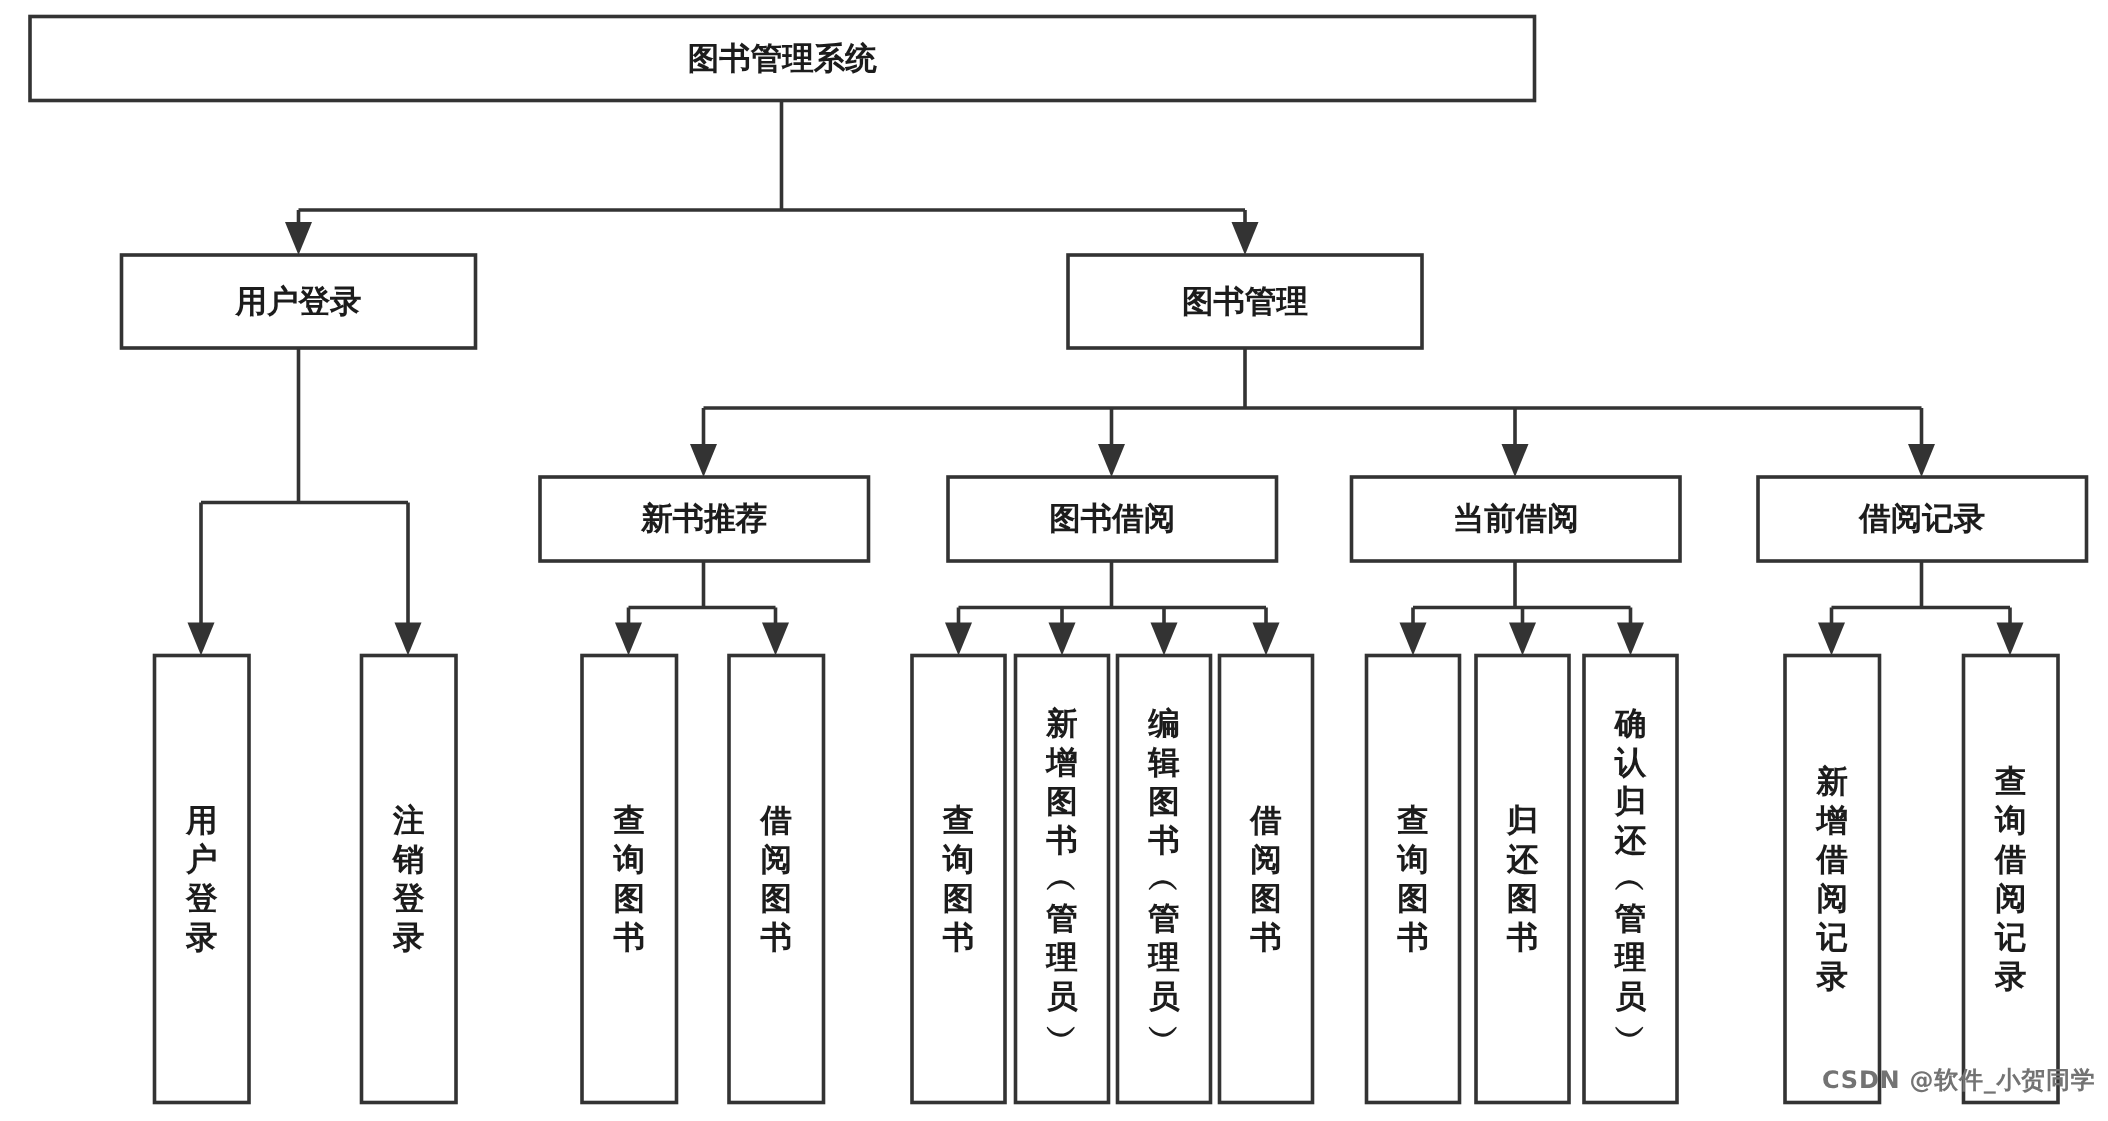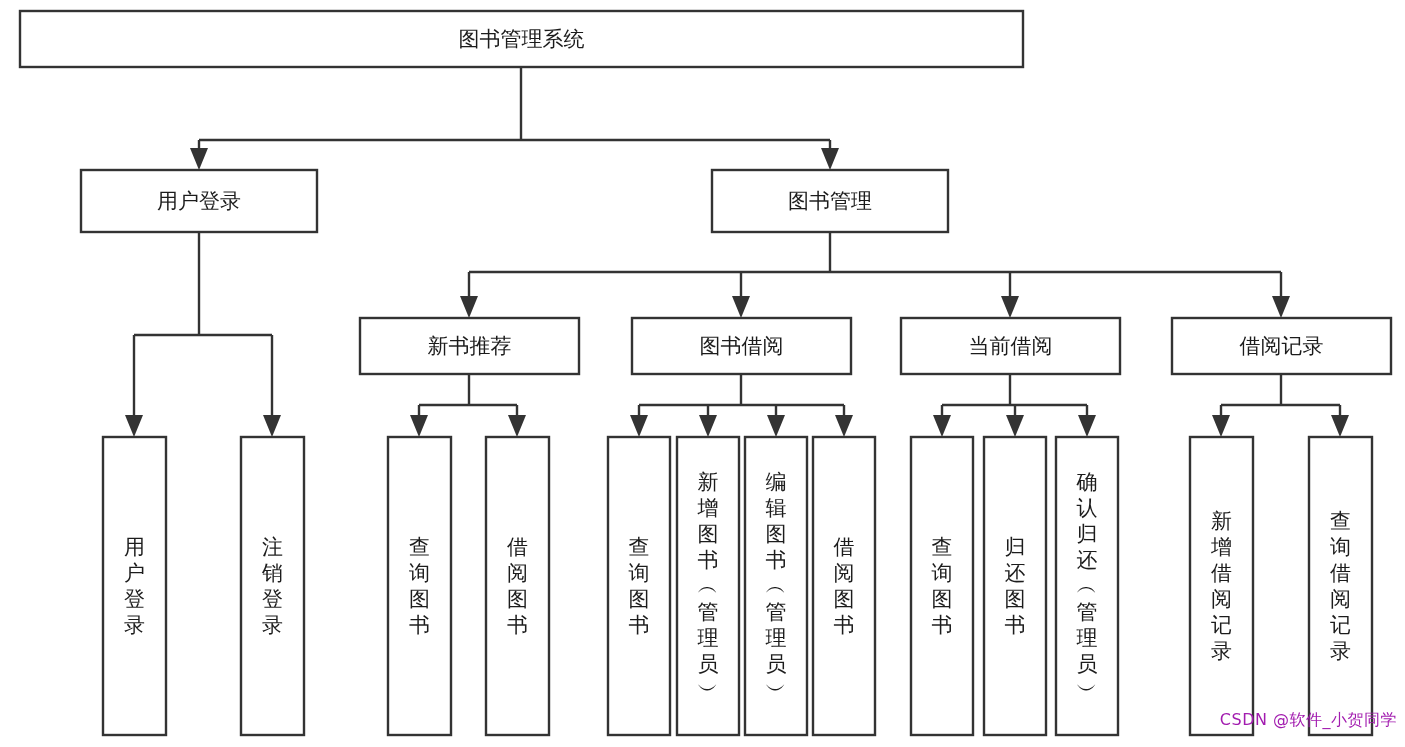--- a/index.html
+++ b/index.html
@@ -12,20 +12,21 @@
     width: 1405px;
     height: 747px;
     font-family: "DejaVu Sans", "Liberation Sans", sans-serif;
     overflow: hidden;
     position: relative;
   }
   #diagram-root {
     position: relative;
     width: 1405px;
     height: 737px;
+    font-weight: bold;
   }
   svg.diagram-canvas {
     position: absolute;
     left: 0;
     top: 0;
     width: 1405px;
     height: 747px;
     display: block;
   }
   .node-box {
@@ -57,21 +58,21 @@
   .arrow-head {
     fill: #333333;
     stroke: none;
   }
   .watermark-text {
     position: absolute;
     right: 8px;
     bottom: 6px;
     font-family: "DejaVu Sans", "Liberation Sans", sans-serif;
     font-size: 16px;
-    color: #a21caf;
+    color: #737373;
     letter-spacing: 0.5px;
     user-select: none;
     white-space: nowrap;
   }
 </style>
 </head>
 <body>
 
 <div id="diagram-root">
   <svg class="diagram-canvas" id="diagram-canvas" viewBox="0 0 1405 747" xmlns="http://www.w3.org/2000/svg">

